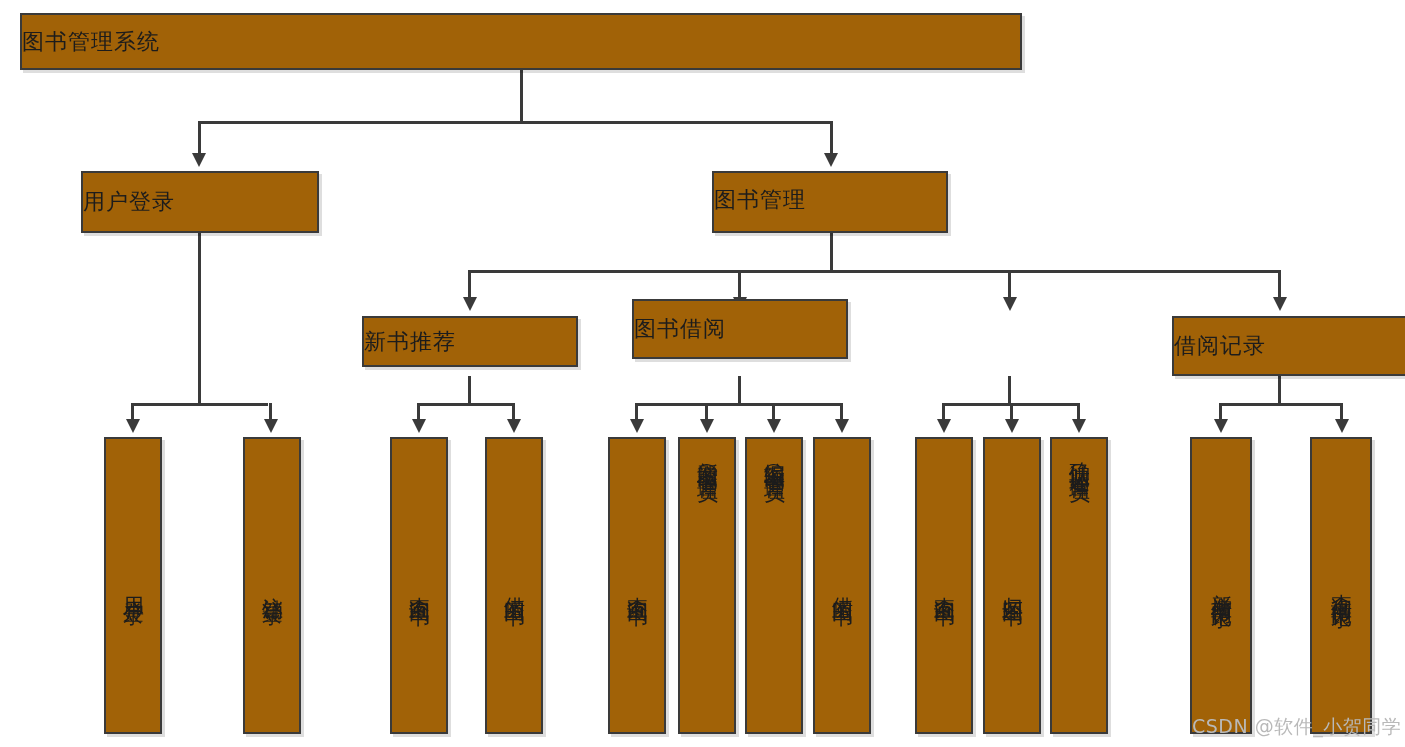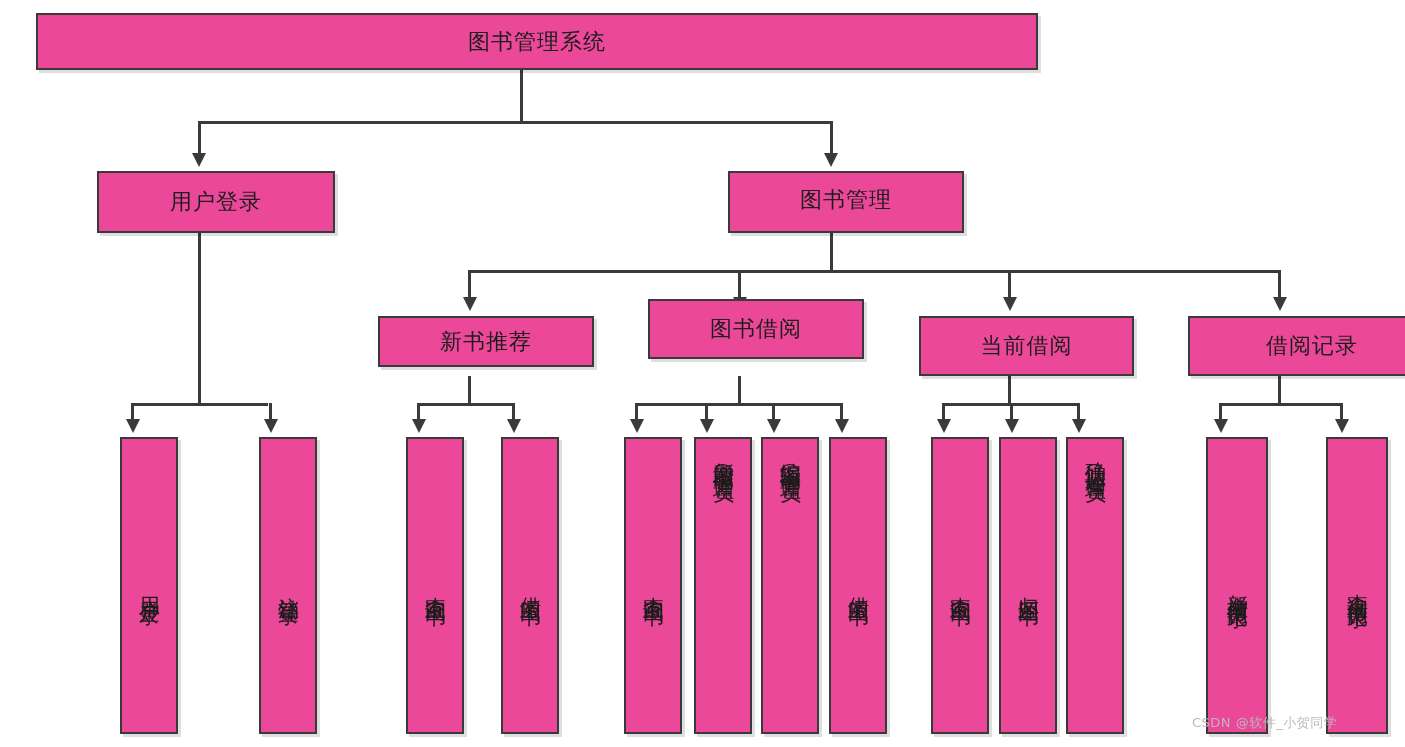--- a/index.html
+++ b/index.html
@@ -15,28 +15,27 @@
     position: relative;
     width: 1405px;
     height: 747px;
     background: #ffffff;
     overflow: hidden;
   }
   
   .node {
     position: absolute;
     box-sizing: border-box;
-    background: #ec4899;
+    background: #a16207;
     border: 2.5px solid #3a3a3a;
     box-shadow: 3px 3px 0 0 rgba(0,0,0,0.13);
     display: flex;
     align-items: center;
-    justify-content: center;
+    justify-content: flex-start;
     color: #1c1c1c;
-    margin-left: 16px;
   }
   .node .label {
     font-size: 22px;
     line-height: 1.15;
     letter-spacing: 1px;
     white-space: nowrap;
     text-align: center;
   }
   
   .node.vertical {
@@ -67,21 +66,21 @@
     position: absolute;
     width: 0;
     height: 0;
     border-left: 7px solid transparent;
     border-right: 7px solid transparent;
     border-top: 14px solid #3a3a3a;
   }
   
   #watermark {
     position: absolute;
-    font-size: 13px;
+    font-size: 19px;
     color: #b9b9b9;
     white-space: nowrap;
     letter-spacing: 0.5px;
     pointer-events: none;
   }
 </style>
 </head>
 <body>
 
 <div id="canvas">
@@ -161,23 +160,20 @@
   </div>
 
   <div class="node" style="left:362px; top:316px; width:216px; height:51px;">
     <span class="label">新书推荐</span>
   </div>
 
   <div class="node" style="left:632px; top:299px; width:216px; height:60px;">
     <span class="label">图书借阅</span>
   </div>
 
-  <div class="node" style="left:903px; top:316px; width:215px; height:60px;">
-    <span class="label">当前借阅</span>
-  </div>
 
   <div class="node" style="left:1172px; top:316px; width:248px; height:60px;">
     <span class="label">借阅记录</span>
   </div>
 
   <div class="node vertical center" style="left:104px; top:437px; width:58px; height:297px;">
     <span class="label">用户登录</span>
   </div>
 
   <div class="node vertical center" style="left:243px; top:437px; width:58px; height:297px;">

